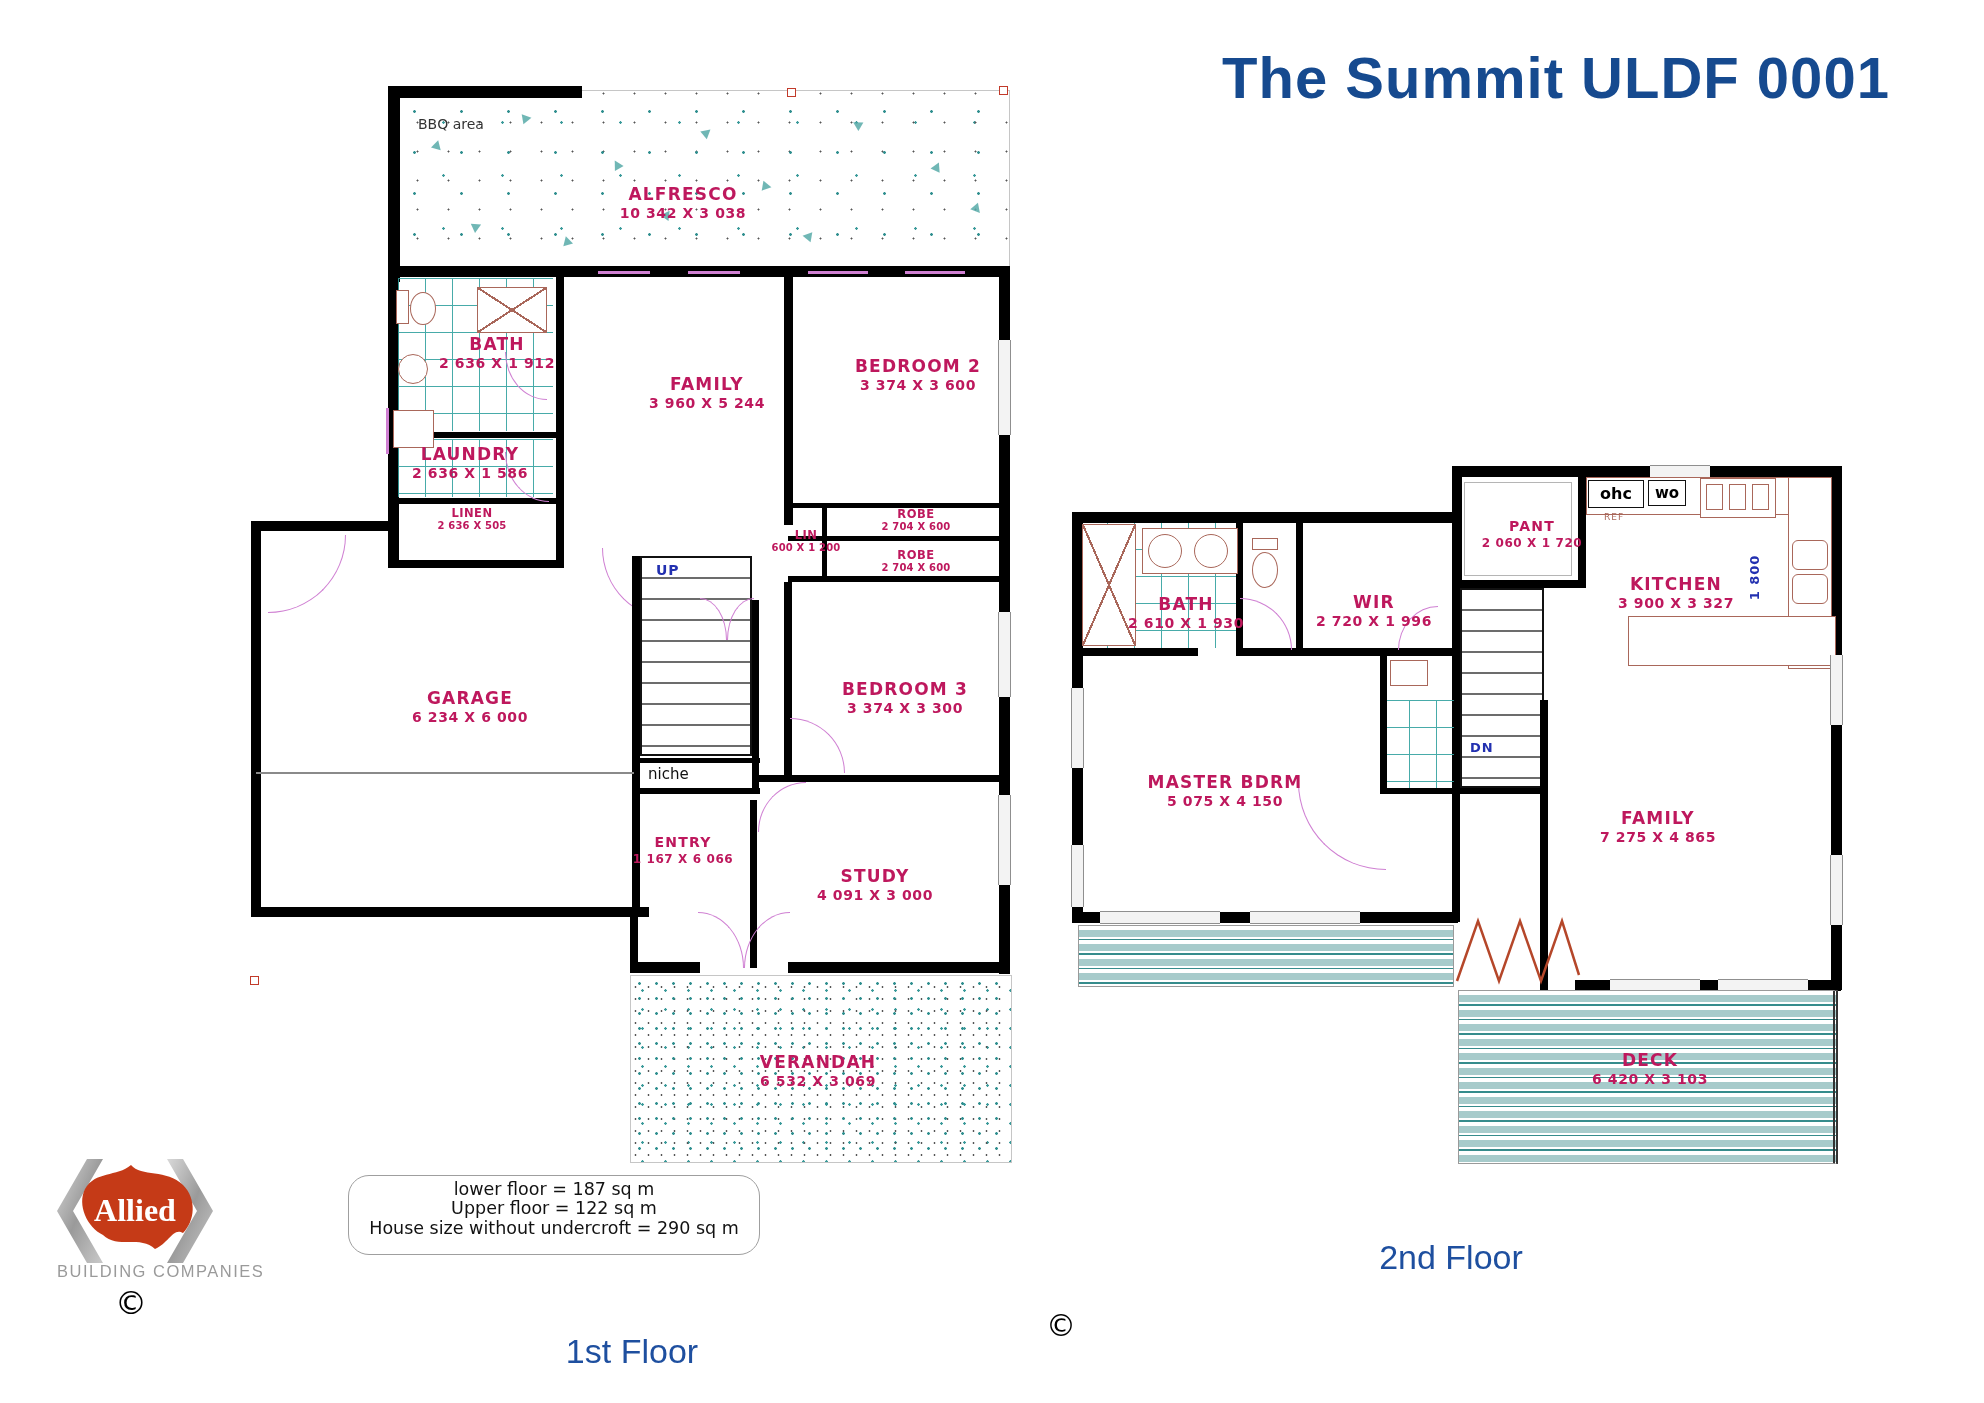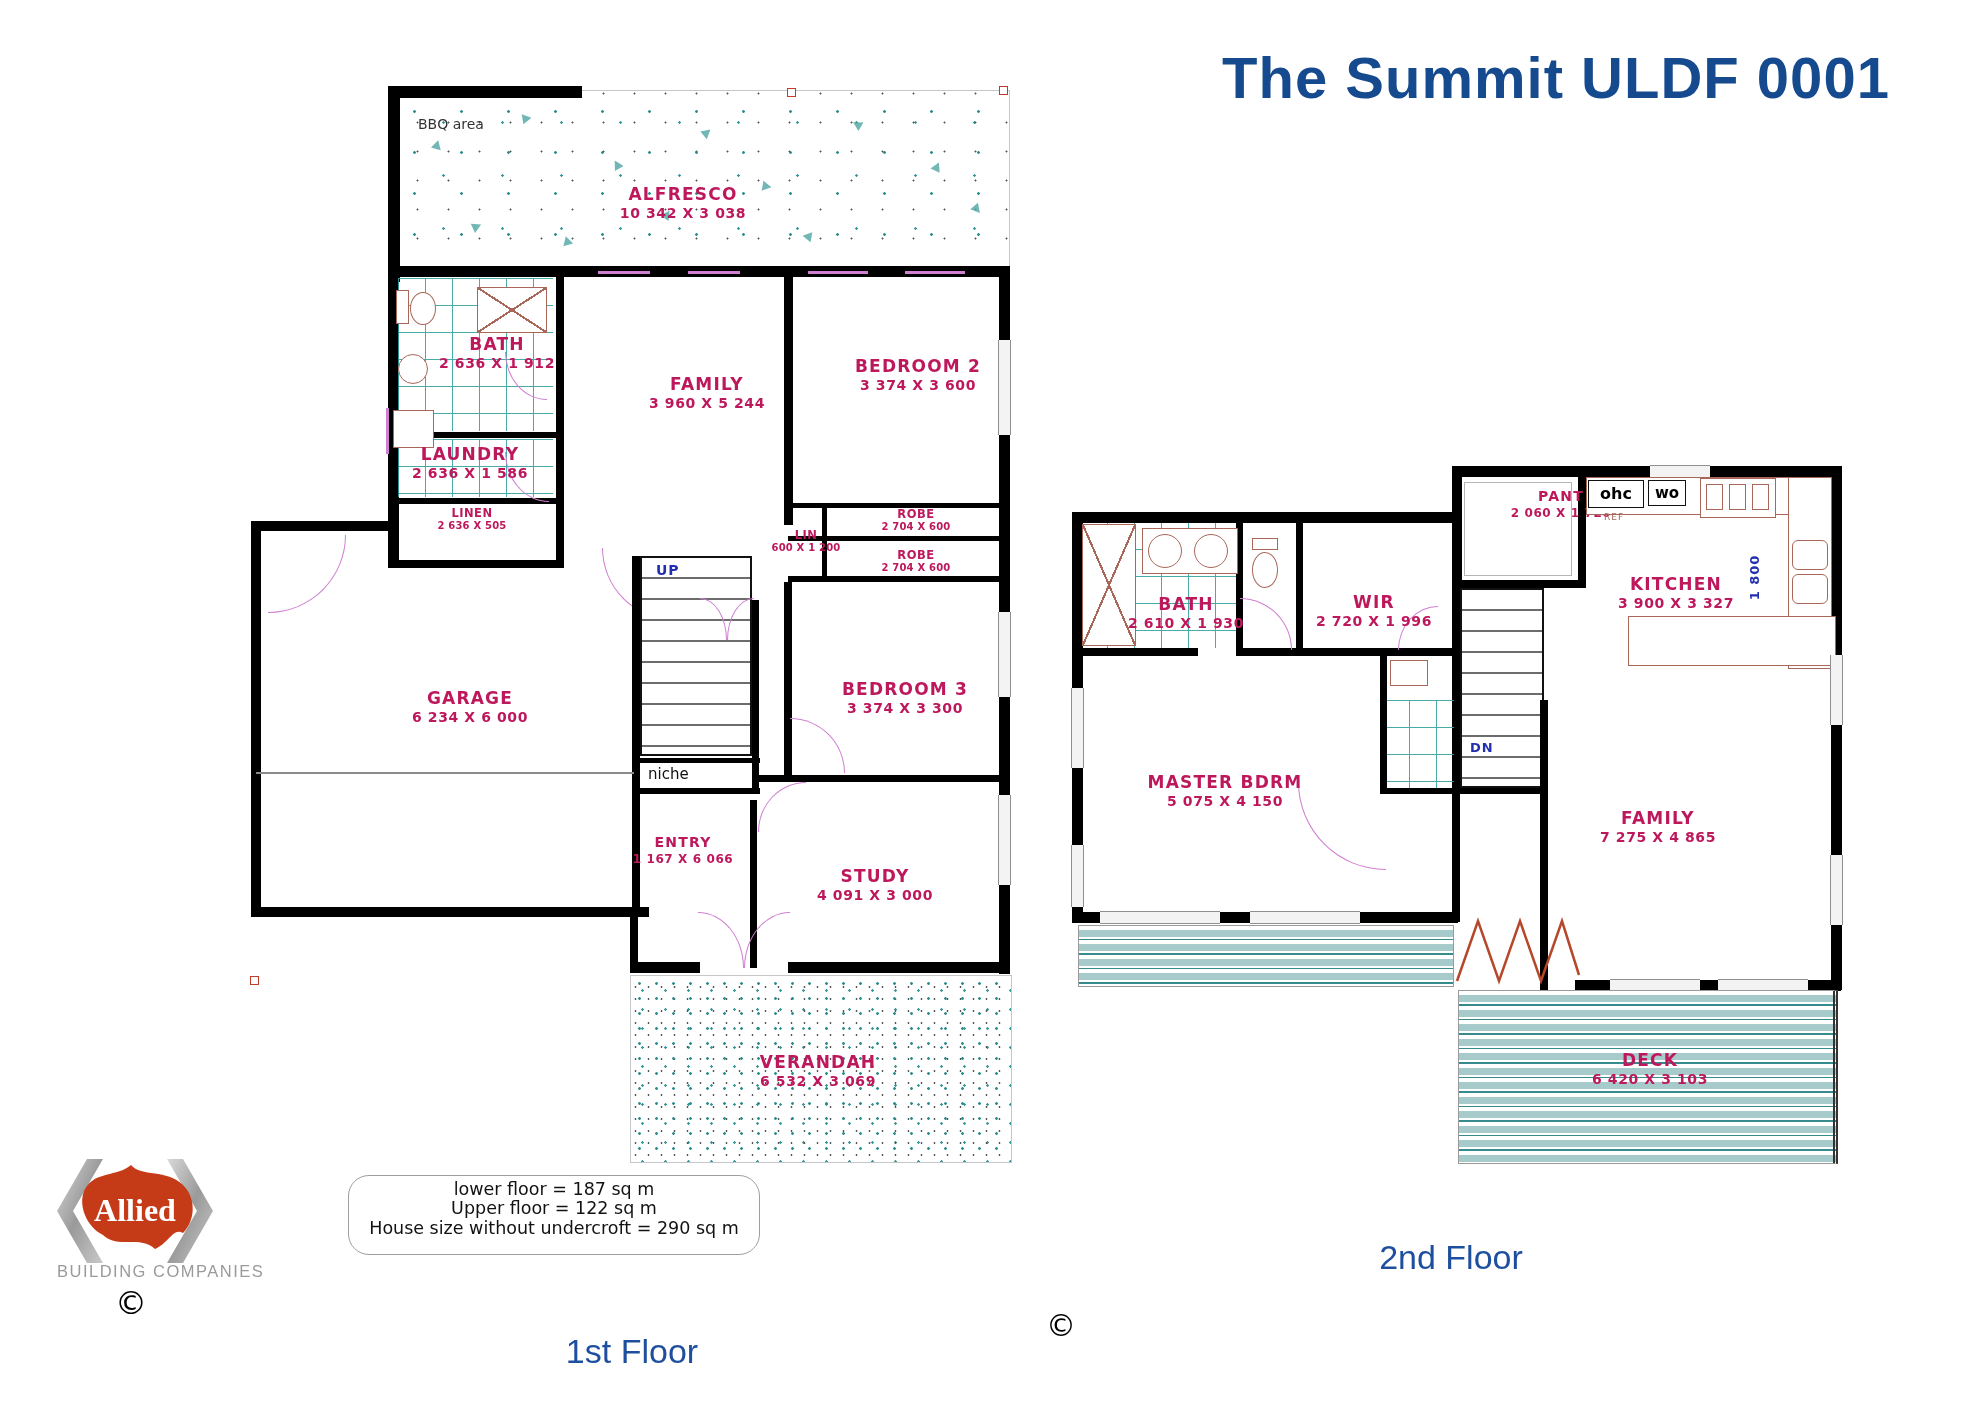--- a/index.html
+++ b/index.html
@@ -197,21 +197,21 @@
     <span class="dm">6 532 X 3 069</span>
   </div>
 
   <div class="wall" style="left:1452px;top:466px;width:390px;height:11px;"></div>
   <div class="wall" style="left:1831px;top:466px;width:11px;height:524px;"></div>
   <div class="win-h" style="left:1650px;top:465px;width:60px;"></div>
   <div class="wall" style="left:1452px;top:466px;width:10px;height:124px;"></div>
   <div class="wall" style="left:1578px;top:466px;width:8px;height:122px;"></div>
   <div class="wall" style="left:1452px;top:580px;width:132px;height:8px;"></div>
   <div class="thin" style="left:1464px;top:482px;width:106px;height:92px;background:transparent;border:1px solid #b5b5b5;"></div>
-  <div class="rlabel md" style="left:1532px;top:488px;margin-left:29px;">
+  <div class="rlabel md" style="left:1532px;top:518px;">
     <span class="nm">PANT</span>
     <span class="dm">2 060 X 1 720</span>
   </div>
 
   <div class="fix" style="left:1586px;top:477px;width:204px;height:38px;"></div>
   <div class="applbl" style="left:1588px;top:480px;width:56px;height:28px;font-size:16px;line-height:26px;"><span>ohc</span></div>
   <div class="ref" style="left:1604px;top:512px;">REF</div>
   <div class="applbl" style="left:1648px;top:480px;width:38px;height:26px;font-size:15px;line-height:24px;"><span>wo</span></div>
   <div class="fix" style="left:1700px;top:478px;width:76px;height:40px;"></div>
   <div class="fix" style="left:1706px;top:484px;width:17px;height:26px;"></div>

